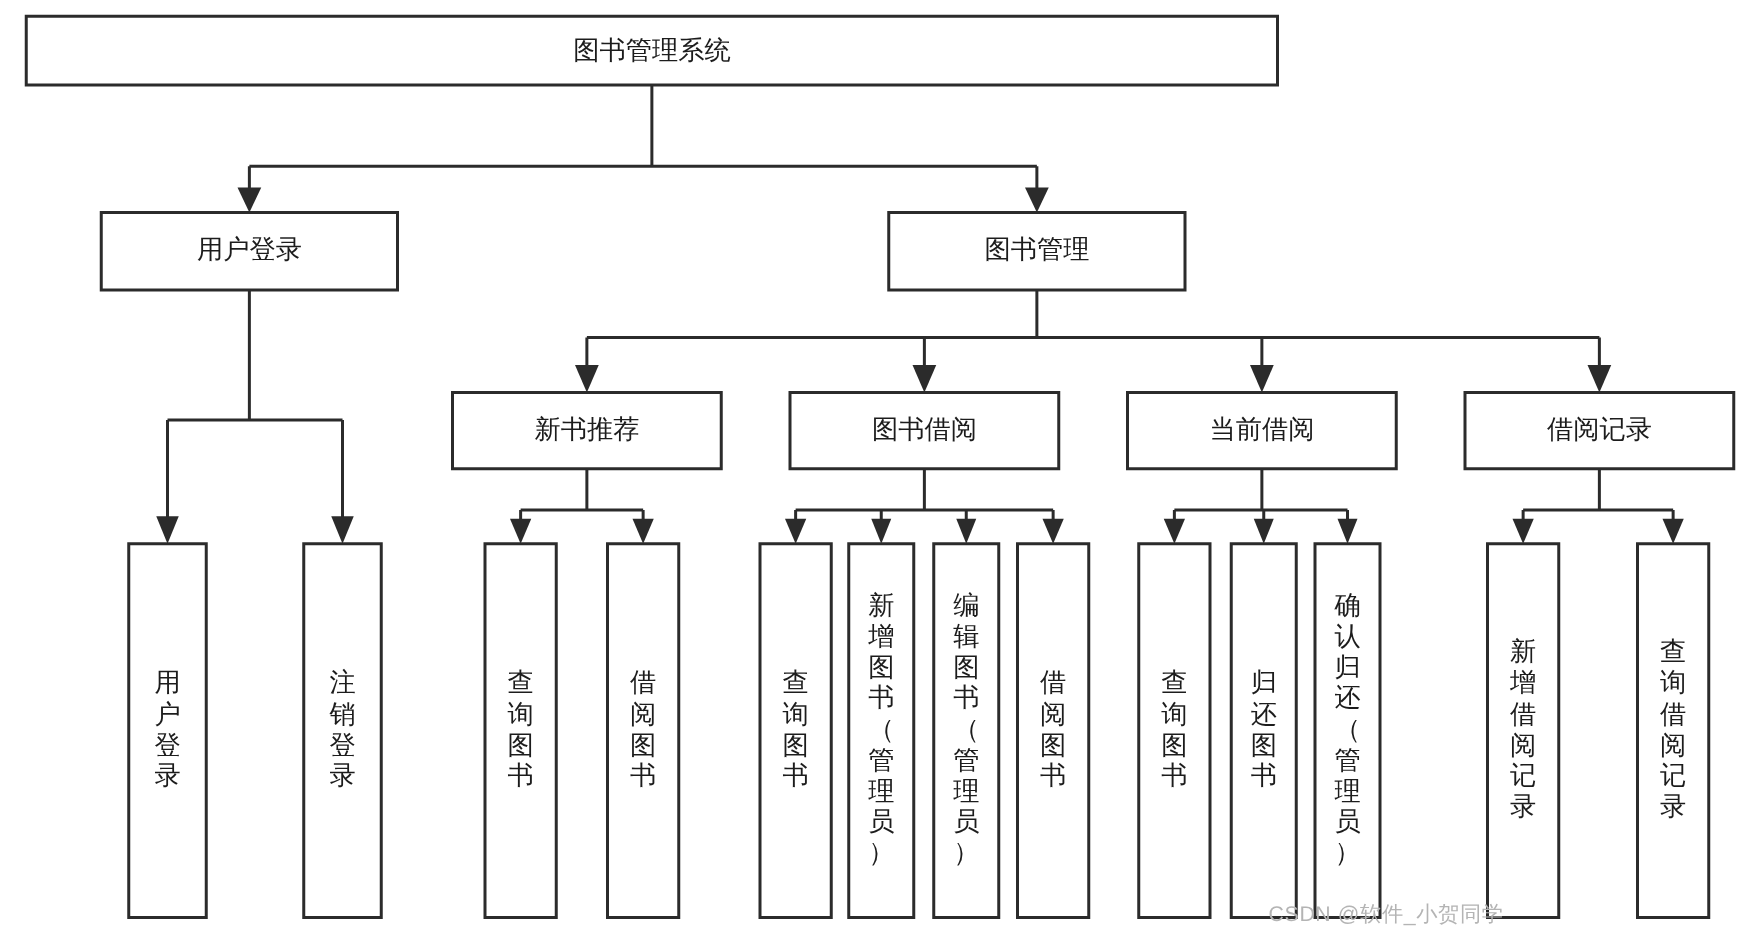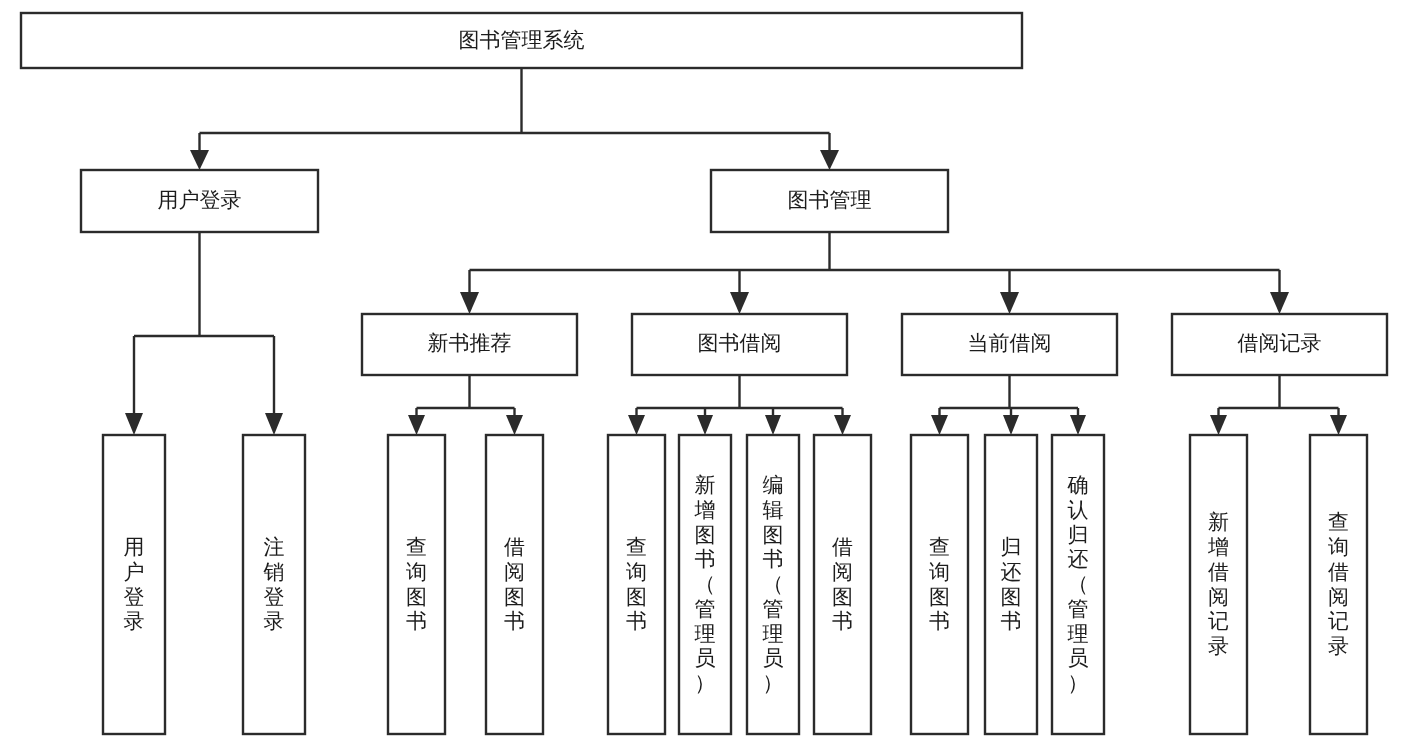--- a/index.html
+++ b/index.html
@@ -278,13 +278,14 @@
       <div style="position: absolute; left: 1310px; top: 435px; width: 57px; height: 299px; display: flex; align-items: center; justify-content: center; pointer-events: none;">
         <div style="font-family: &quot;Liberation Sans&quot;, &quot;DejaVu Sans&quot;, sans-serif; font-size: 21px; line-height: 1.18; color: rgb(28, 28, 28); text-align: center; white-space: pre;">查
 询
 借
 阅
 记
 录</div>
       </div>
     </div>
 
+  <div class="watermark">CSDN @软件_小贺同学</div>
 </div>
 
 </body></html>

